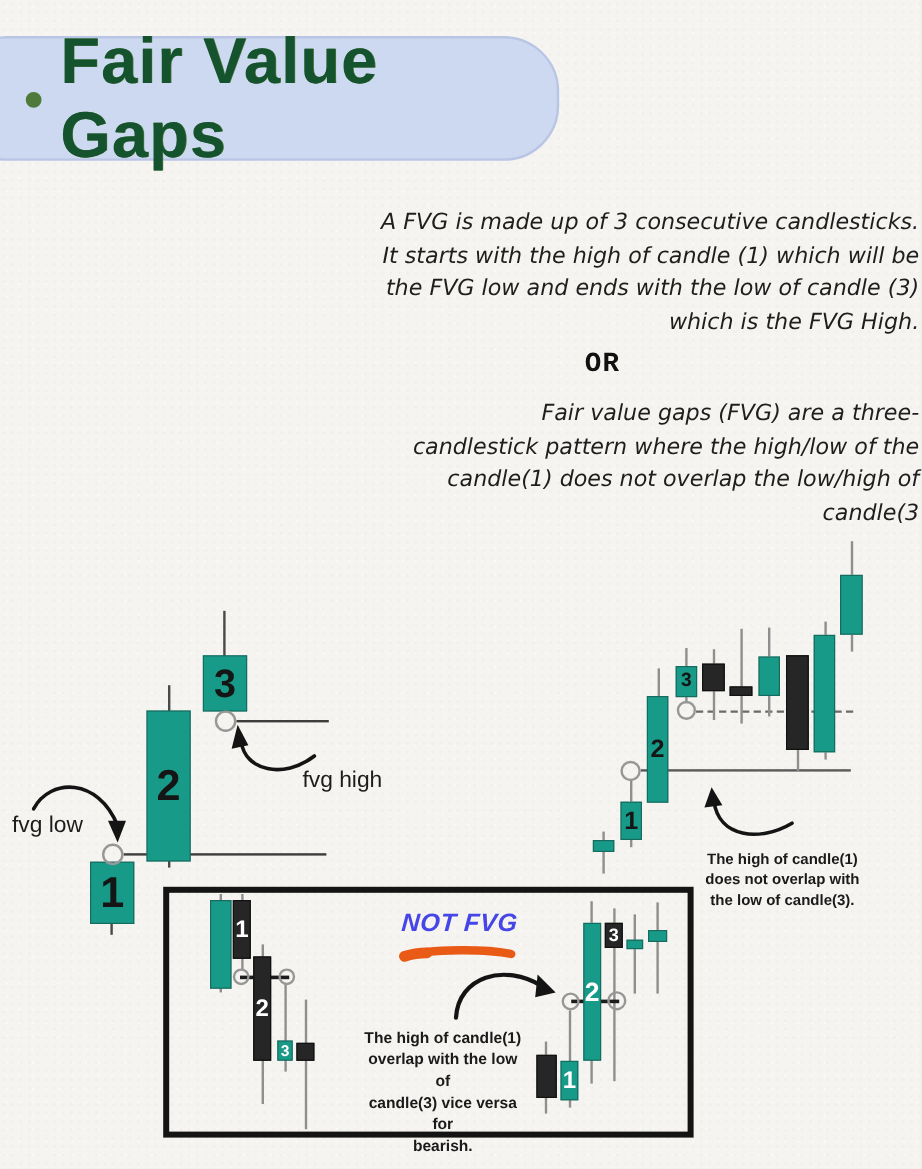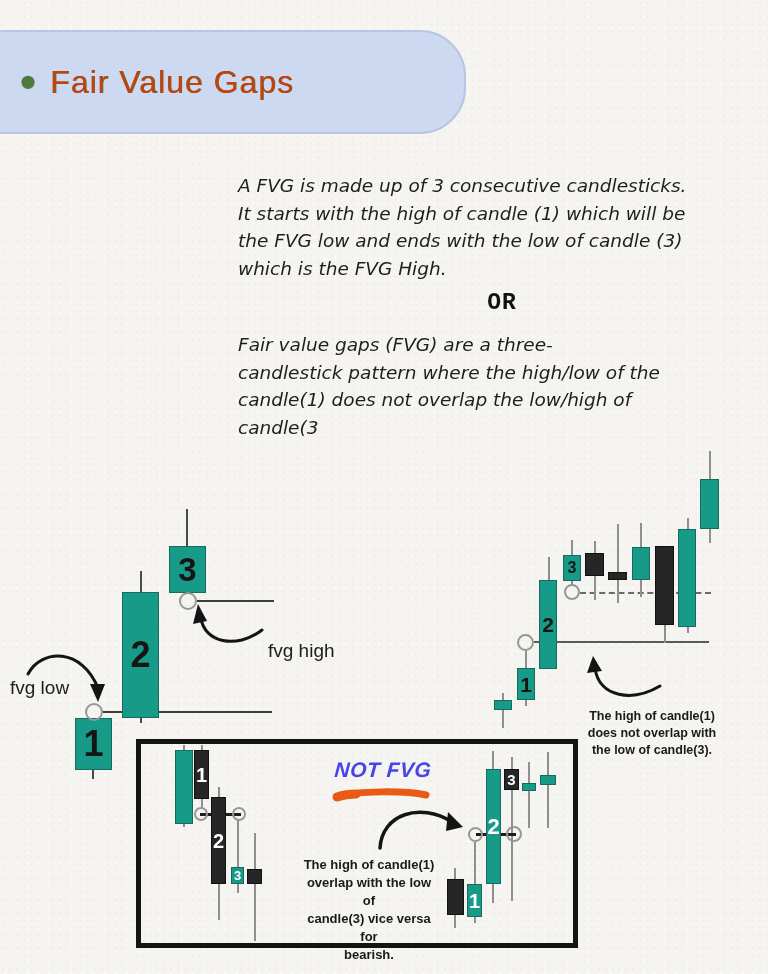--- a/index.html
+++ b/index.html
@@ -9,24 +9,24 @@
     background-image:radial-gradient(rgba(0,0,0,0.018) 1px, transparent 1.2px),
                      radial-gradient(rgba(255,255,255,0.5) 1px, transparent 1.2px);
     background-size:7px 7px,11px 11px;
     font-family:"Liberation Sans",sans-serif;
   }
   
   .banner{position:absolute;left:-40px;top:30px;width:506px;height:104px;
     background:#cdd9f1;border:2px solid #b9c5e4;border-radius:46px;
     display:flex;align-items:center;padding-left:58px;box-sizing:border-box;}
   .banner .bullet{font-size:46px;color:#4e7b3c;font-weight:900;margin-right:14px;line-height:1;}
-  .banner .ttl{font-size:32px;color:#c2410c;font-weight:400;letter-spacing:1px;
+  .banner .ttl{font-size:54px;color:#14532d;font-weight:700;letter-spacing:1px;
     font-family:"Liberation Sans",sans-serif;text-shadow:0.6px 0 0 #4e7b3c;}
   
-  .para{position:absolute;left:238px;width:528px;text-align:left;white-space:pre-line;
+  .para{position:absolute;left:238px;width:528px;text-align:right;white-space:pre-line;
     font-family:"DejaVu Sans",sans-serif;font-style:italic;font-size:18.5px;
     line-height:27.5px;color:#1e1e1e;}
   .or{position:absolute;left:238px;width:528px;text-align:center;font-weight:900;
     font-size:23px;color:#111;letter-spacing:1px;}
   
   .candle{position:absolute;display:flex;align-items:center;justify-content:center;
     box-sizing:border-box;border:1px solid rgba(20,20,20,0.35);}
   .teal{background:#189a88;}
   .blk{background:#262626;border-color:#111;}
   .clabel{font-weight:800;line-height:1;font-family:"Liberation Sans",sans-serif;}
@@ -84,21 +84,21 @@
     <span class="clabel lab-dark" style="font-size:36px;">2</span>
   </div>
   <div class="candle teal" style="left:75px;top:718px;width:37px;height:52px;">
     <span class="clabel lab-dark" style="font-size:36px;">1</span>
   </div>
 
   <div class="circ" style="left:179px;top:592px;width:18px;height:18px;"></div>
   <div class="circ" style="left:85px;top:703px;width:18px;height:18px;"></div>
 
   <div class="fvg-label" style="left:10px;top:677px;">fvg low</div>
-  <div class="fvg-label" style="left:268px;top:640px;">fvg high</div>
+  <div class="fvg-label" style="left:252px;top:640px;">fvg high</div>
 
   <svg style="left:8px;top:648px;" width="110" height="62">
     <path d="M 20,26 C 34,0 74,0 90,40" stroke="#141414" stroke-width="3" fill="none" stroke-linecap="round"></path>
     <polygon points="82,36 97,36 90,54" fill="#141414"></polygon>
   </svg>
   <svg style="left:192px;top:602px;" width="86" height="48">
     <path d="M 70,28 C 44,48 12,40 9,16" stroke="#141414" stroke-width="3" fill="none" stroke-linecap="round"></path>
     <polygon points="1,22 15,19 6,2" fill="#141414"></polygon>
   </svg>
 

